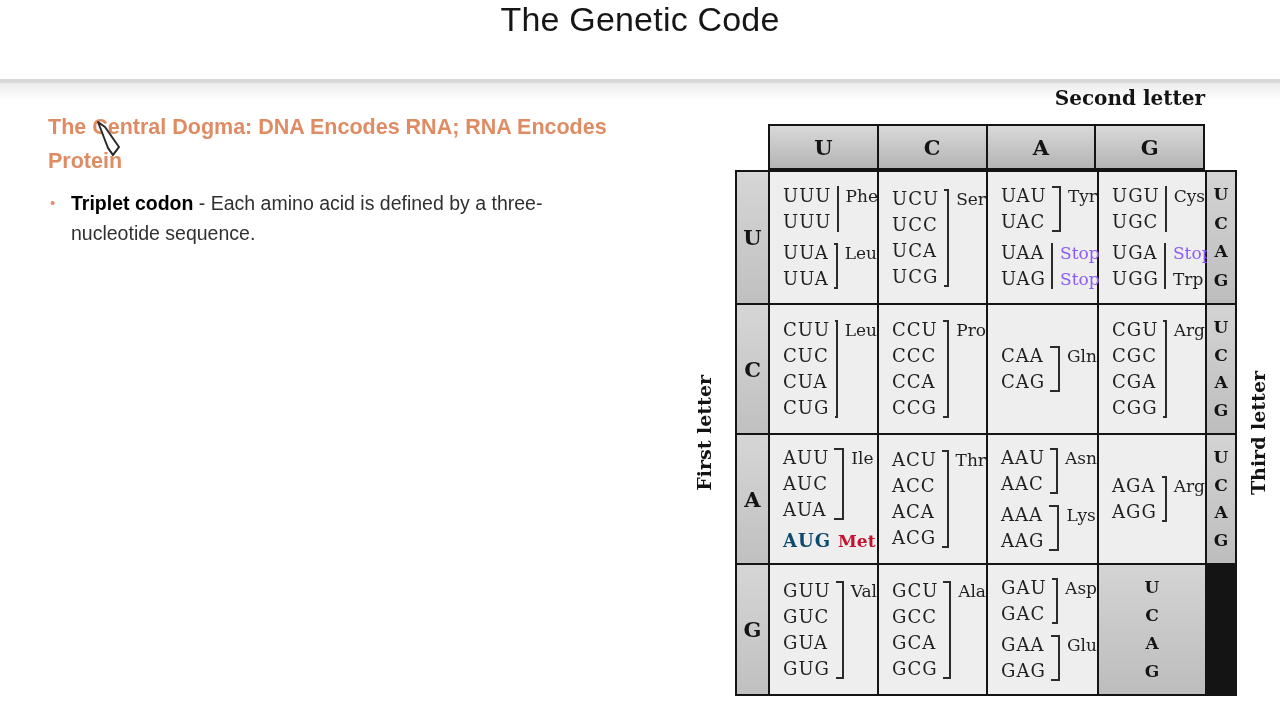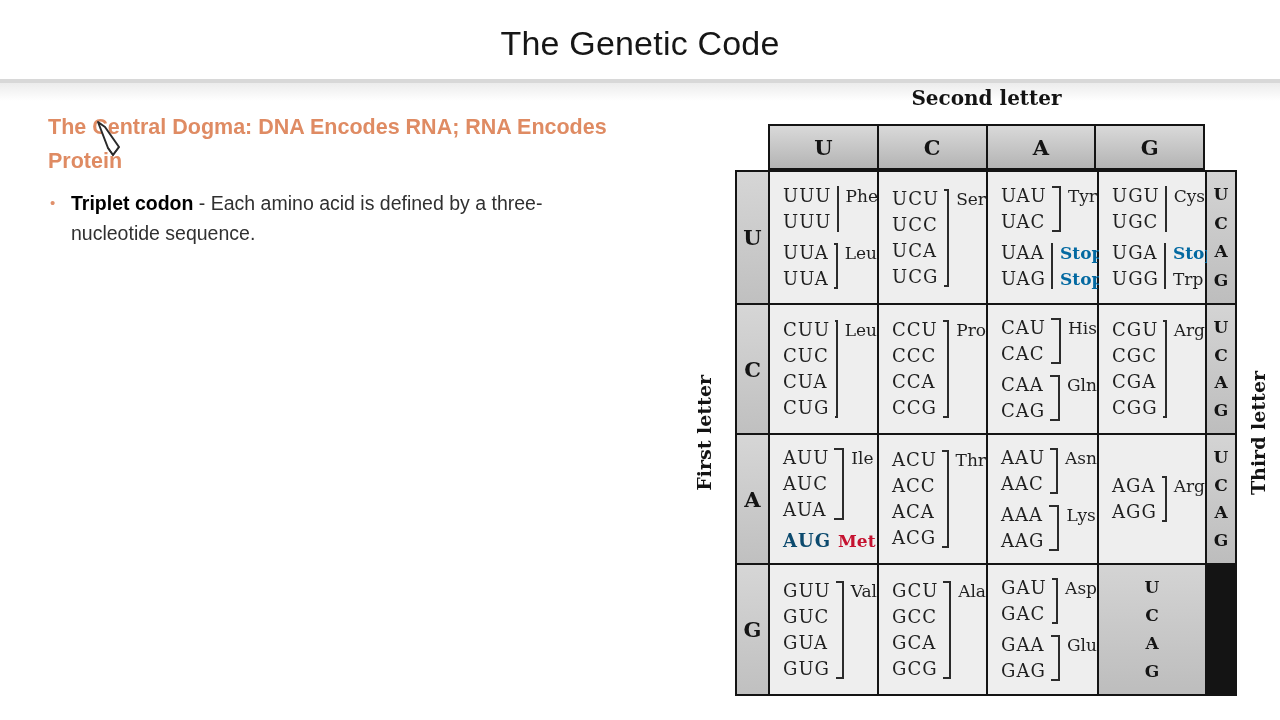--- a/index.html
+++ b/index.html
@@ -1,34 +1,34 @@
 <!DOCTYPE html>
 <html><head>
 <meta charset="utf-8">
 <style>
   html,body{margin:0;padding:0;background:#ffffff;}
   .slide{position:relative;width:1280px;height:720px;background:#ffffff;overflow:hidden;
          font-family:"Liberation Sans",sans-serif;}
 
   
-  .slide-title{position:absolute;left:0;top:24px;width:100%;text-align:center;
+  .slide-title{position:absolute;left:0;top:0;width:100%;text-align:center;
                font-size:34px;font-weight:400;color:#161616;letter-spacing:0.2px;}
   .title-divider{position:absolute;left:0;top:79px;width:100%;height:4px;background:#d8d8d8;}
   .title-divider-fade{position:absolute;left:0;top:83px;width:100%;height:18px;
                       background:linear-gradient(#ececec,#ffffff);}
 
   
   .heading{position:absolute;left:48px;top:110px;width:560px;
            font-size:21.5px;font-weight:bold;line-height:34px;color:#df8b63;}
   .pen-cursor{position:absolute;left:92px;top:120px;width:34px;height:42px;}
   .bullet{position:absolute;left:50px;top:188px;width:562px;display:flex;
           font-size:19.5px;line-height:30px;color:#303030;}
   .bullet-marker{width:21px;flex:0 0 21px;color:#e0906b;font-size:15px;line-height:30px;}
   .bullet-term{font-weight:bold;color:#000000;}
-  .second-letter{position:absolute;left:768px;top:86px;width:437px;text-align:center;
+  .second-letter{position:absolute;left:768px;top:86px;width:437px;text-align:right;
                  font-family:"DejaVu Serif",serif;font-size:20px;font-weight:bold;color:#141414;}
   .side-label{position:absolute;top:170px;height:526px;width:24px;display:flex;
               align-items:center;justify-content:center;}
   .side-label span{writing-mode:vertical-rl;transform:rotate(180deg);
                    font-family:"DejaVu Serif",serif;font-size:19px;font-weight:bold;color:#141414;}
   .first-letter{left:692px;}
   .third-letter-lab{left:1246px;}
 
   .header-grid{position:absolute;left:768px;top:124px;width:437px;height:46px;box-sizing:border-box;
                display:grid;grid-template-columns:repeat(4,1fr);gap:2px;
@@ -48,21 +48,21 @@
               padding-left:13px;row-gap:5px;box-sizing:border-box;}
   .group{display:flex;}
   .codons{display:flex;flex-direction:column;}
   .codon{font-family:"DejaVu Serif",serif;font-size:18px;line-height:26px;
          letter-spacing:1px;color:#1f1f1f;white-space:nowrap;}
   .bracket{width:8px;margin:3px 0 3px 5px;border:2px solid #2b2b2b;border-left:none;}
   .labels{margin-left:7px;display:flex;flex-direction:column;}
   .labels.center{}
   .amino{font-family:"DejaVu Serif",serif;font-size:17px;line-height:26px;color:#1f1f1f;
          white-space:nowrap;}
-  .amino.stop{color:#0369a1;font-weight:bold;}
+  .amino.stop{color:#8b5cf6;font-weight:normal;}
   .amino.met{color:#c51230;font-weight:bold;}
   .codon.met{color:#0c4a6e;font-weight:bold;}
   .third-cell{background:linear-gradient(180deg,#d4d4d4,#bdbdbd);display:flex;flex-direction:column;
               justify-content:space-evenly;align-items:center;padding:3px 0;box-sizing:border-box;}
   .third-letter{font-family:"DejaVu Serif",serif;font-size:17px;font-weight:bold;color:#141414;
                 line-height:1;}
 </style>
 </head>
 <body>
 
@@ -213,30 +213,20 @@
           </div>
           <div class="bracket"></div>
           <div class="labels center">
             <div class="amino">Pro</div>
           </div>
         </div>
       </div>
       <div class="codon-cell">
         <div class="group">
           <div class="codons">
-            <div class="codon">CAU</div>
-            <div class="codon">CAC</div>
-          </div>
-          <div class="bracket"></div>
-          <div class="labels center">
-            <div class="amino">His</div>
-          </div>
-        </div>
-        <div class="group">
-          <div class="codons">
             <div class="codon">CAA</div>
             <div class="codon">CAG</div>
           </div>
           <div class="bracket"></div>
           <div class="labels center">
             <div class="amino">Gln</div>
           </div>
         </div>
       </div>
       <div class="codon-cell">

